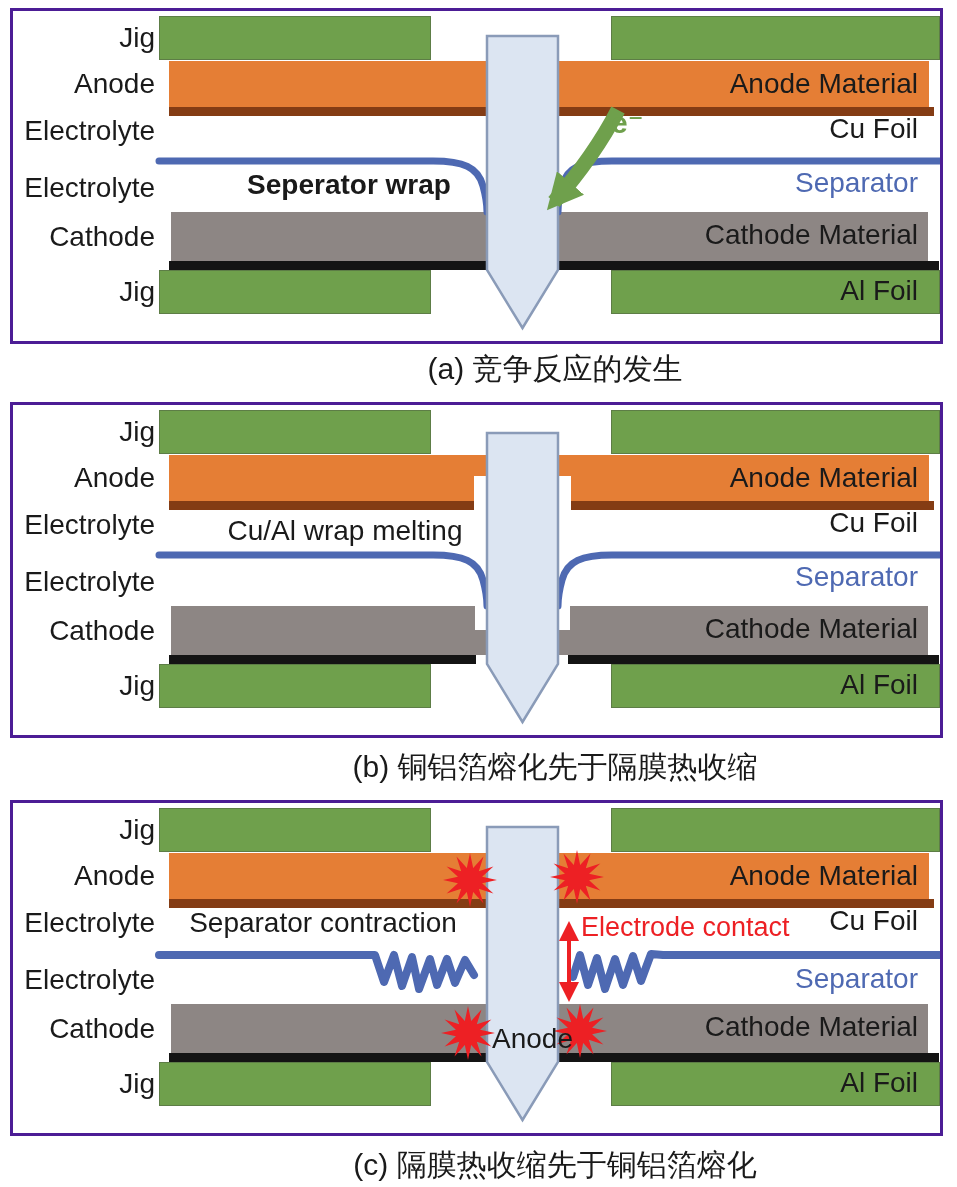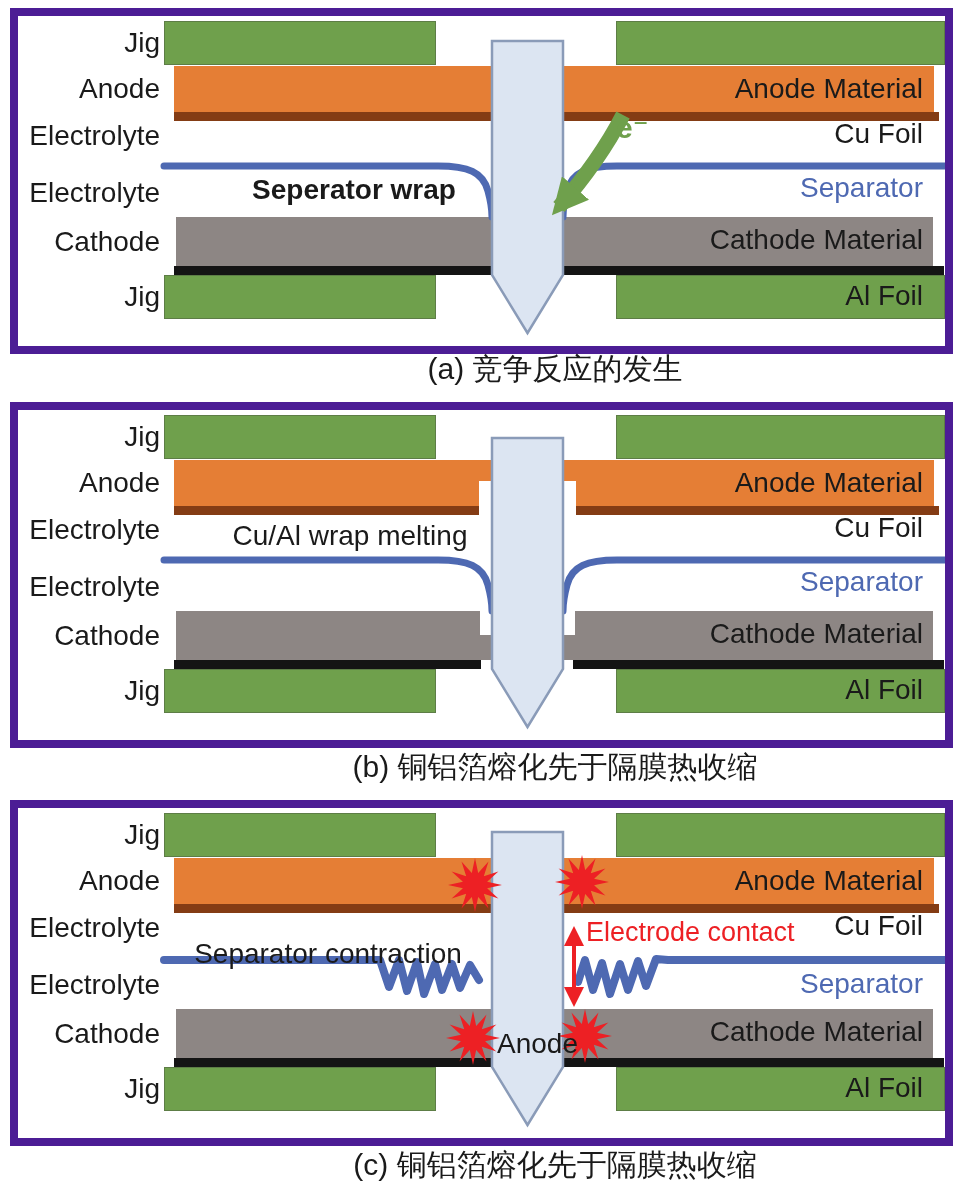--- a/index.html
+++ b/index.html
@@ -15,21 +15,21 @@
     --ink:#1A1A1A;
   }
   html,body{margin:0;padding:0;background:#fff;}
   .figure{
     position:relative;width:957px;height:1187px;background:#fff;
     font-family:"Liberation Sans","DejaVu Sans",sans-serif;color:var(--ink);
     overflow:hidden;
   }
   .panel{
     position:absolute;left:10px;width:927px;height:330px;
-    border:8px solid #4c1d95;background:#fff;
+    border:3px solid #4c1d95;background:#fff;
   }
   .layer{position:absolute;}
   .jig{background:var(--jig-green);height:44px;border:1px solid rgba(60,60,60,.35);box-sizing:border-box;}
   .jig-top-left{left:146px;top:5px;width:272px;}
   .jig-top-right{left:598px;top:5px;width:329px;}
   .jig-bot-left{left:146px;top:259px;width:272px;}
   .jig-bot-right{left:598px;top:259px;width:329px;}
   .anode{left:156px;top:50px;width:760px;height:46px;background:var(--anode-orange);}
   .cufoil{left:156px;top:96px;width:765px;height:9px;background:var(--cu-foil-brown);}
   .cathode{left:158px;top:201px;width:757px;height:49px;background:var(--cathode-gray);}
@@ -172,25 +172,25 @@
       <path class="sep-zig" d="M146,152 L362,152 L371,179 L381,152 L389,183 L399,154 L406,186 L417,156 L424,182 L434,156 L442,180 L452,157 L461,172"></path>
       <path class="sep-zig" d="M560,174 L567,152 L575,182 L584,155 L592,186 L602,156 L610,182 L620,153 L628,178 L638,151 L650,152 L926,152"></path>
       <path class="nail" d="M474,24 L545,24 L545,259 L509.5,317 L474,259 Z"></path>
       <use href="#star12" class="star" transform="translate(457,77)"></use>
       <use href="#star12" class="star" transform="translate(564,74)"></use>
       <use href="#star12" class="star" transform="translate(455,230)"></use>
       <use href="#star12" class="star" transform="translate(567,228)"></use>
       <path class="red-arrow" marker-start="url(#mRed)" marker-end="url(#mRed)" d="M556,124 L556,193"></path>
     </svg>
 
-    <div class="annotation center" style="left:155px;top:132px;width:310px;">Separator contraction</div>
+    <div class="annotation center" style="left:155px;top:106px;width:310px;">Separator contraction</div>
     <div class="annotation red" style="left:568px;top:110px;font-size:27px;">Electrode contact</div>
     <div class="annotation center" style="left:479px;top:222px;width:62px;">Anode</div>
 
     <div class="right-label" style="top:59px;">Anode Material</div>
     <div class="right-label" style="top:104px;">Cu Foil</div>
     <div class="right-label sep" style="top:162px;">Separator</div>
     <div class="right-label" style="top:210px;">Cathode Material</div>
     <div class="right-label" style="top:266px;">Al Foil</div>
   </div>
-  <div class="caption" style="top:1148px;">(c) 铜铝箔熔化先于隔膜热收缩</div>
+  <div class="caption" style="top:1148px;">(c) 隔膜热收缩先于铜铝箔熔化</div>
 
 </div>
 
 </body></html>

